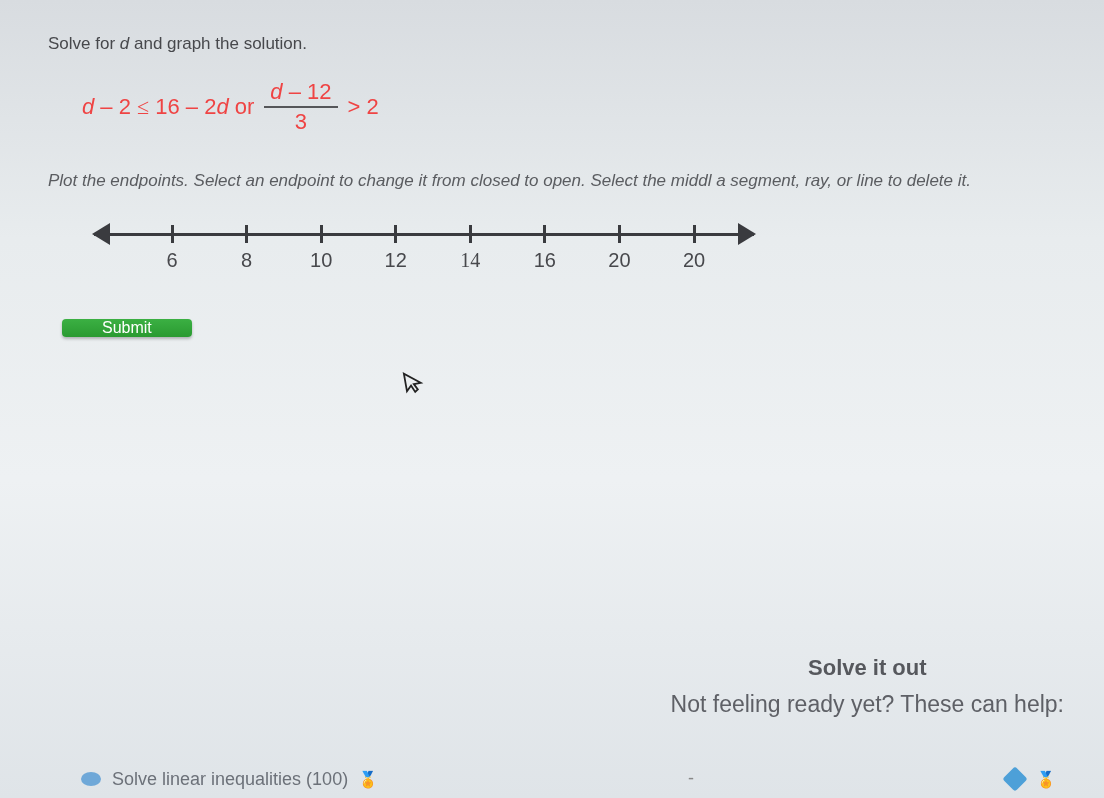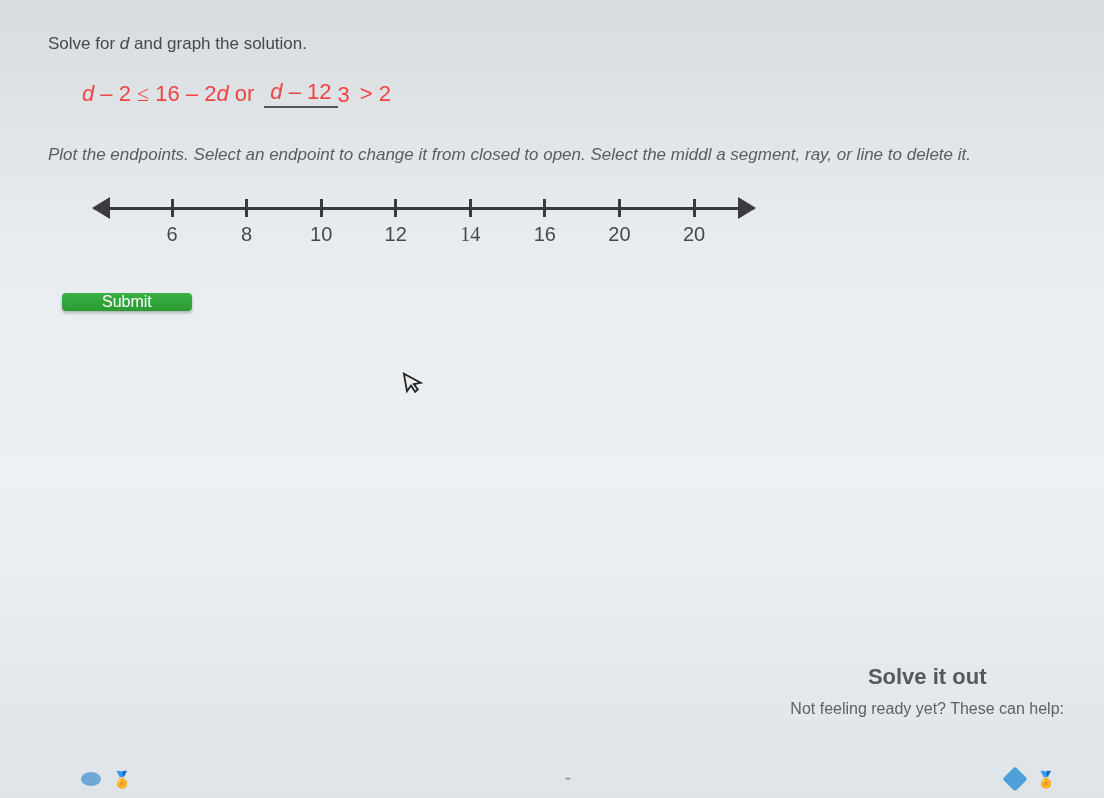--- a/index.html
+++ b/index.html
@@ -31,21 +31,21 @@
       padding-left: 34px;
       font-size: 22px;
       color: #ef4444;
       display: flex;
       align-items: center;
       gap: 6px;
       margin-bottom: 36px;
     }
     .frac {
       display: inline-flex;
-      flex-direction: row;
+      flex-direction: column;
       align-items: center;
       vertical-align: middle;
       margin: 0 4px;
     }
     .frac-top {
       border-bottom: 2px solid #555659;
       padding: 0 6px 2px 6px;
       line-height: 1.1;
     }
     .frac-bot {
@@ -136,21 +136,21 @@
       text-align: center;
       color: #5e6066;
     }
     .workout-title {
       font-size: 22px;
       font-weight: 600;
       margin-bottom: 10px;
       color: #56585d;
     }
     .workout-sub {
-      font-size: 16px;
+      font-size: 23px;
     }
     .bottom-links {
       position: absolute;
       bottom: 8px;
       left: 0;
       right: 0;
       display: flex;
       justify-content: space-between;
       padding: 0 48px 0 80px;
       color: #6c7179;
@@ -246,20 +246,21 @@
   <div class="workout-sub">Not feeling ready yet? These can help:</div>
 </div>
 
 <div class="bottom-links">
   <div class="link-item">
     <span class="link-icon">
       <svg width="22" height="16" viewBox="0 0 22 16">
           <ellipse cx="11" cy="8" rx="10" ry="7" fill="#6fa8d8"></ellipse>
         </svg>
     </span>
+    <span>Solve linear inequalities (100)</span>
     <span class="medal">🏅</span>
   </div>
   <div style="color:#888">-</div>
   <div class="link-item">
     <span class="link-icon">
         <span class="diamond"></span>
       </span>
     <span class="medal">🏅</span>
   </div>
 </div>

